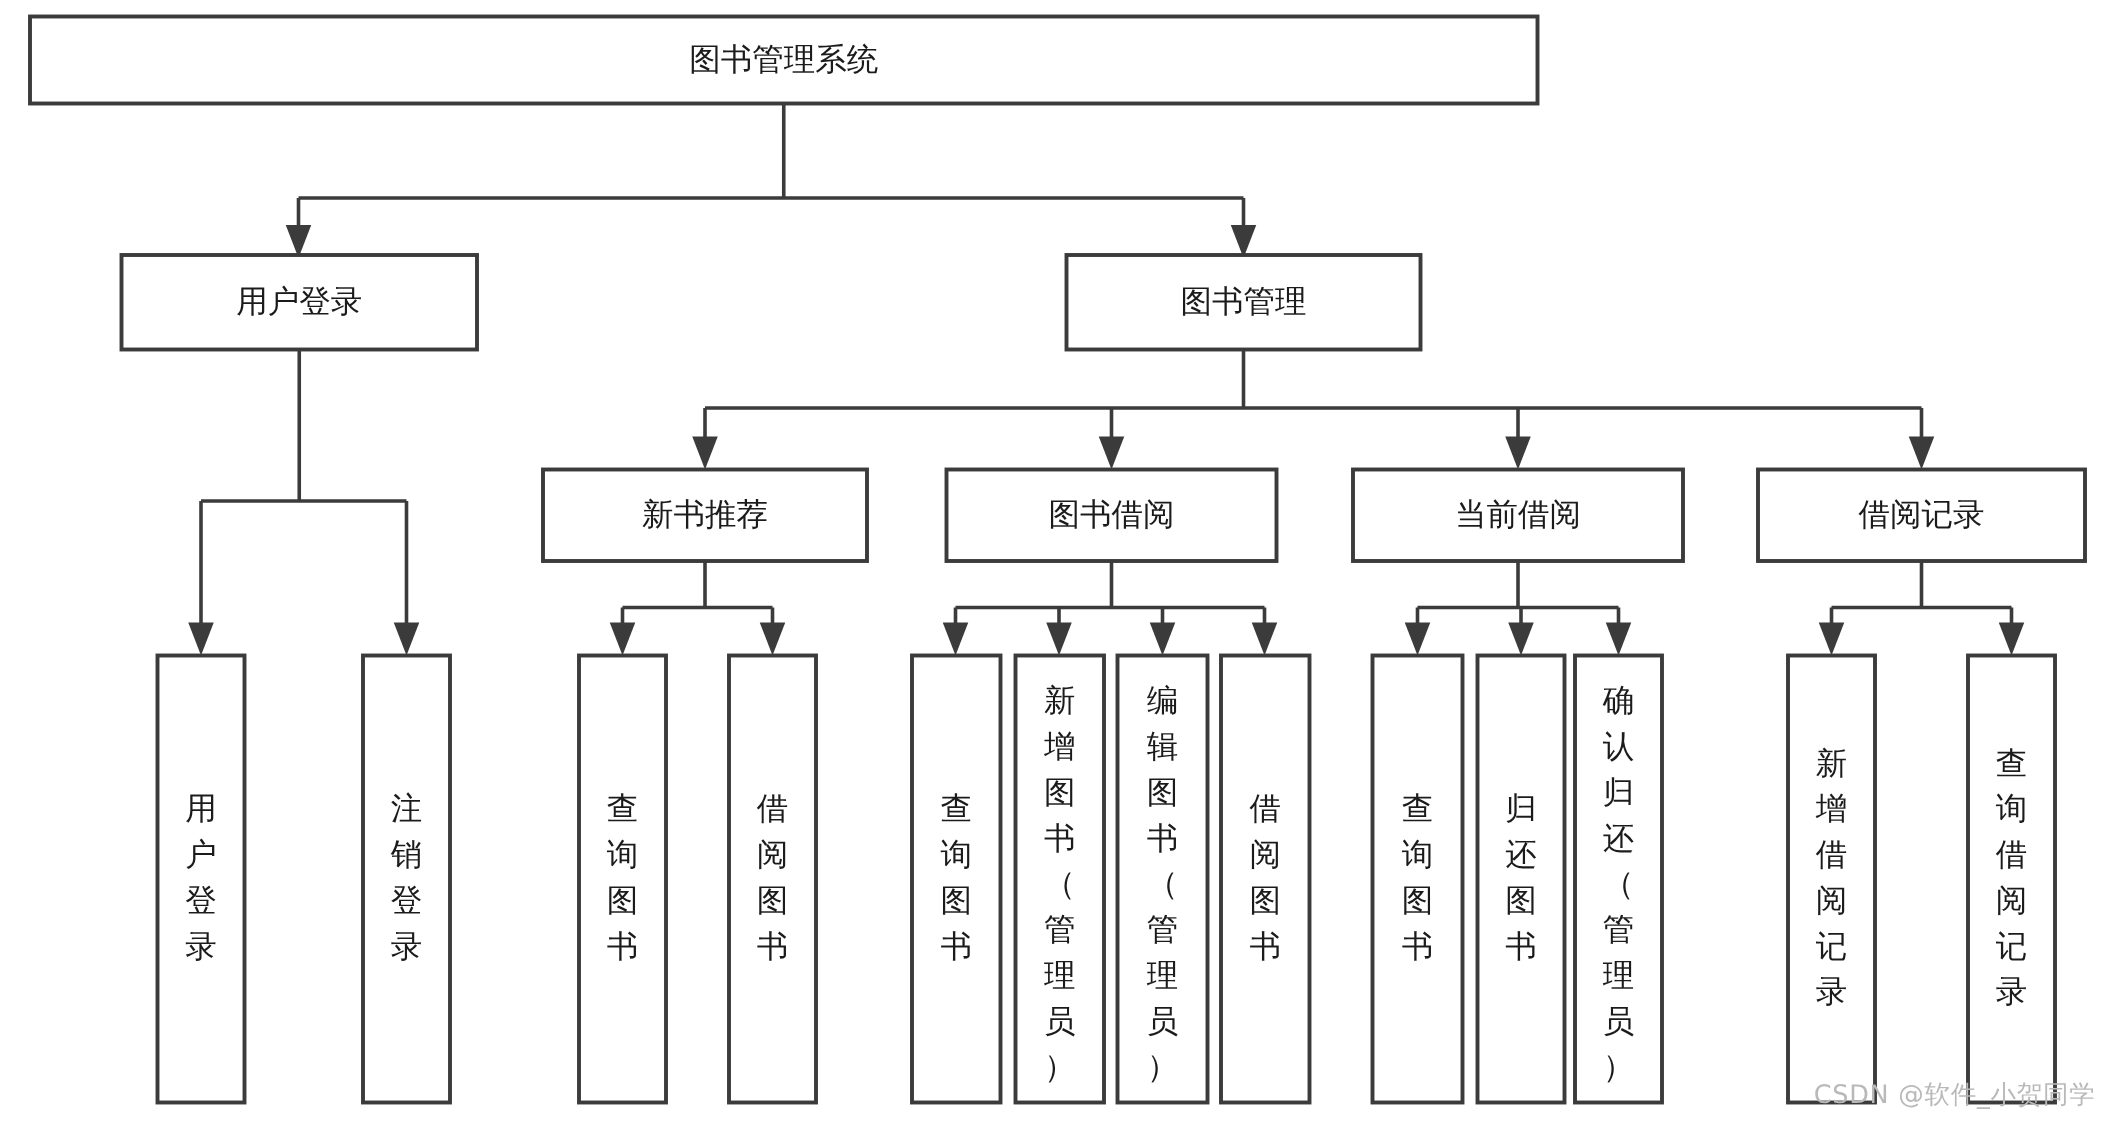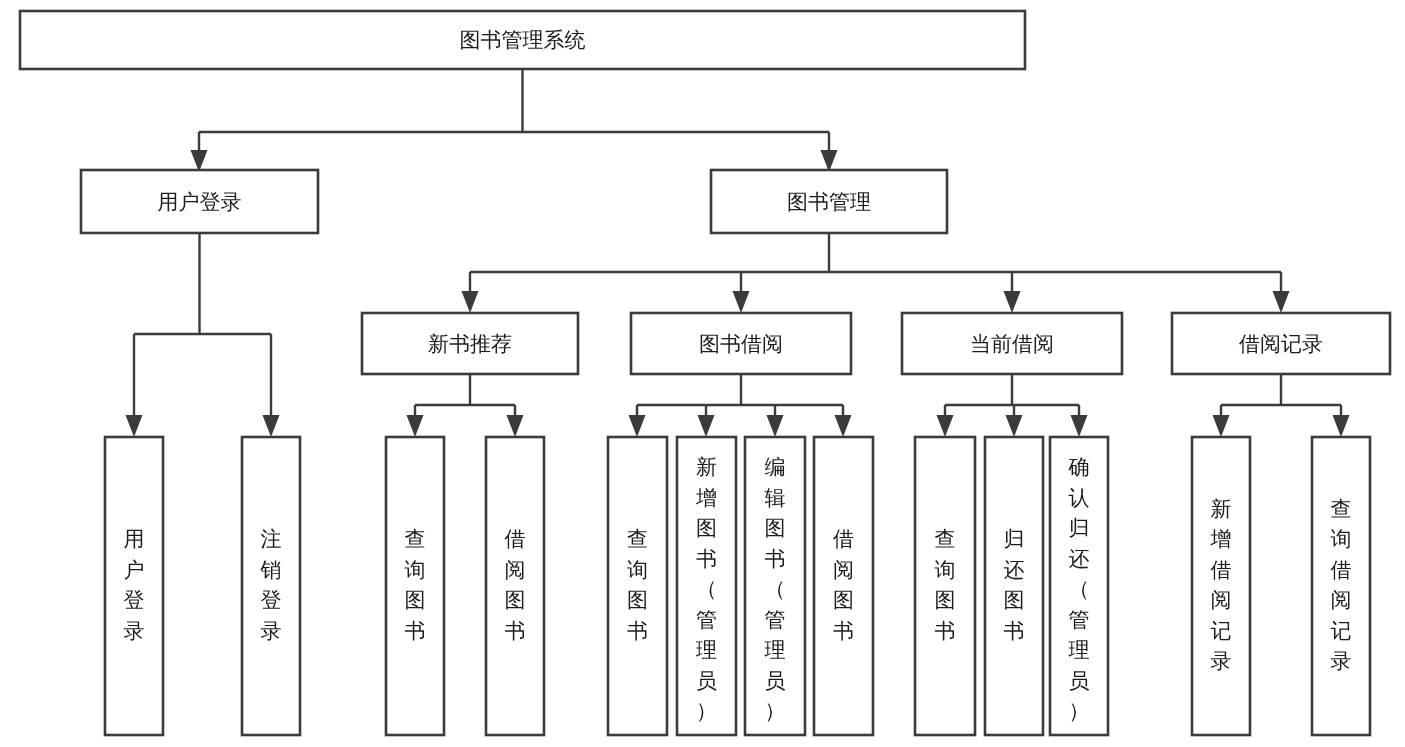--- a/index.html
+++ b/index.html
@@ -221,13 +221,14 @@
         <g>
           <rect x="1192" y="437" width="58" height="298" class="node-box" fill="#ffffff" stroke="#3b3b3b"></rect>
           <text x="1221" class="node-label-v" fill="#1b1b1b"><tspan x="1221" y="509.75">新</tspan><tspan x="1221" y="540.25">增</tspan><tspan x="1221" y="570.75">借</tspan><tspan x="1221" y="601.25">阅</tspan><tspan x="1221" y="631.75">记</tspan><tspan x="1221" y="662.25">录</tspan></text>
         </g>
         <g>
           <rect x="1312" y="437" width="58" height="298" class="node-box" fill="#ffffff" stroke="#3b3b3b"></rect>
           <text x="1341" class="node-label-v" fill="#1b1b1b"><tspan x="1341" y="509.75">查</tspan><tspan x="1341" y="540.25">询</tspan><tspan x="1341" y="570.75">借</tspan><tspan x="1341" y="601.25">阅</tspan><tspan x="1341" y="631.75">记</tspan><tspan x="1341" y="662.25">录</tspan></text>
         </g>
       </g>
     </svg>
+  <div class="watermark-text">CSDN @软件_小贺同学</div>
 </div>
 
 </body></html>

